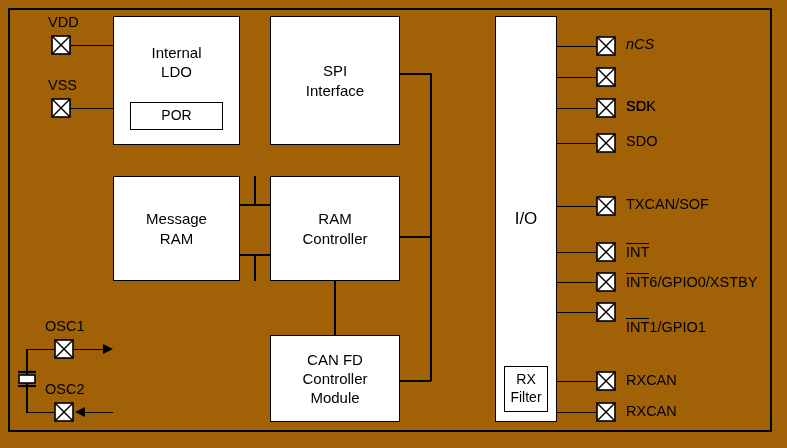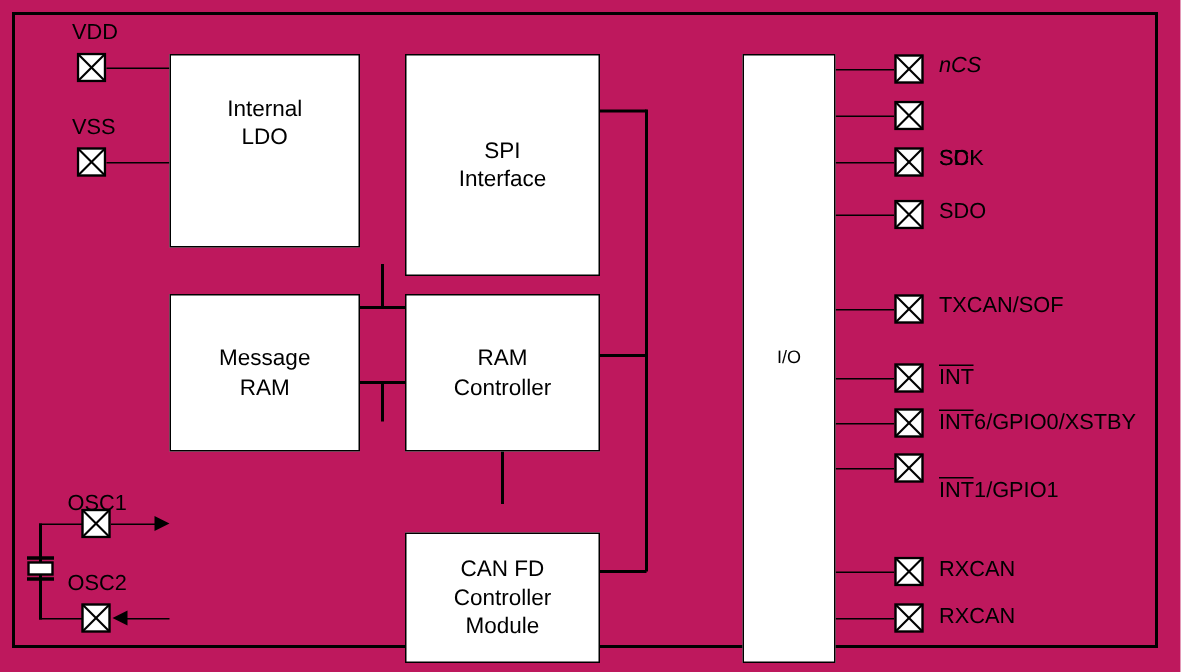--- a/index.html
+++ b/index.html
@@ -4,21 +4,21 @@
 <style>
   html,body{margin:0;padding:0;background:#ffffff;}
   body{
     font-family:"Liberation Sans", sans-serif;
     color:#000000;
   }
   #diagram{
     position:relative;
     width:787px;
     height:448px;
-    background:#be185d;
+    background:#a16207;
     overflow:hidden;
   }
   
   .chip-border{
     position:absolute;
     left:8px; top:8px;
     width:764px; height:424px;
     border:2px solid #000;
     box-sizing:border-box;
   }
@@ -28,29 +28,28 @@
     border:1.5px solid #000;
     box-sizing:border-box;
     background:#fff;
     display:flex;
     align-items:center;
     justify-content:center;
     text-align:center;
     font-size:15px;
     line-height:1.28;
     z-index:3;
-    margin-top:20px;
   }
   .block.sub{ font-size:14px; }
   .block-label{ white-space:pre-line; }
   
   .io-block{
     align-items:center;
     justify-content:center;
-    font-size:12px;
+    font-size:17px;
   }
   
   .wire{
     position:absolute;
     background:#000;
     z-index:2;
   }
   .wire.h{ height:1.5px; }
   .wire.v{ width:1.5px; }
   
@@ -122,22 +121,25 @@
       <line x1="19" y1="1" x2="1" y2="19" stroke="#000" stroke-width="1.4"></line>
     </svg>
   </div>
   <div class="wire h" style="left:71px; top:107.5px; width:42px;"></div>
 
   <div class="block" style="left:113px; top:16px; width:127px; height:129px; align-items:flex-start; padding-top:26px;">
     <span class="block-label">Internal
 LDO</span>
   </div>
 
-
-  <div class="block" style="left:270px; top:16px; width:130px; height:148px;">
+  <div class="block sub" style="left:130px; top:102px; width:93px; height:28px;">
+    <span class="block-label">POR</span>
+  </div>
+
+  <div class="block" style="left:270px; top:16px; width:130px; height:129px;">
     <span class="block-label">SPI
 Interface</span>
   </div>
 
   <div class="block" style="left:113px; top:176px; width:127px; height:105px;">
     <span class="block-label">Message
 RAM</span>
   </div>
 
   <div class="block" style="left:270px; top:176px; width:130px; height:105px;">
@@ -163,20 +165,24 @@
   <div class="wire h" style="left:399px; top:236px; width:32px;"></div>
 
   <div class="wire h" style="left:399px; top:380px; width:32px;"></div>
 
   <div class="wire v" style="left:430px; top:73px; height:308px;"></div>
 
   <div class="block io-block" style="left:495px; top:16px; width:62px; height:406px;">
     <span class="block-label">I/O</span>
   </div>
 
+  <div class="block sub" style="left:504px; top:366px; width:44px; height:46px;">
+    <span class="block-label">RX
+Filter</span>
+  </div>
 
   <div class="wire h" style="left:557px; top:45.5px; width:39px;"></div>
   <div class="pad" style="left:596px; top:36px;">
     <svg width="20" height="20" viewBox="0 0 20 20">
       <rect x="1" y="1" width="18" height="18" fill="#fff" stroke="#000" stroke-width="1.6"></rect>
       <line x1="1" y1="1" x2="19" y2="19" stroke="#000" stroke-width="1.4"></line>
       <line x1="19" y1="1" x2="1" y2="19" stroke="#000" stroke-width="1.4"></line>
     </svg>
   </div>
   <div class="pin-label" style="left:626px; top:36px;font-style:italic;">nCS</div>
@@ -271,21 +277,21 @@
   <div class="pad" style="left:596px; top:402px;">
     <svg width="20" height="20" viewBox="0 0 20 20">
       <rect x="1" y="1" width="18" height="18" fill="#fff" stroke="#000" stroke-width="1.6"></rect>
       <line x1="1" y1="1" x2="19" y2="19" stroke="#000" stroke-width="1.4"></line>
       <line x1="19" y1="1" x2="1" y2="19" stroke="#000" stroke-width="1.4"></line>
     </svg>
   </div>
   <div class="pin-label" style="left:626px; top:403px;">RXCAN</div>
 
 
-  <div class="pin-label left" style="left:45px; top:328px;">OSC1</div>
+  <div class="pin-label left" style="left:45px; top:318px;">OSC1</div>
   <div class="pad" style="left:54px; top:339px;">
     <svg width="20" height="20" viewBox="0 0 20 20">
       <rect x="1" y="1" width="18" height="18" fill="#fff" stroke="#000" stroke-width="1.6"></rect>
       <line x1="1" y1="1" x2="19" y2="19" stroke="#000" stroke-width="1.4"></line>
       <line x1="19" y1="1" x2="1" y2="19" stroke="#000" stroke-width="1.4"></line>
     </svg>
   </div>
 
   <div class="wire h" style="left:74px; top:348.5px; width:30px;"></div>
   <div class="arrow right" style="left:103px; top:343.5px;"></div>

